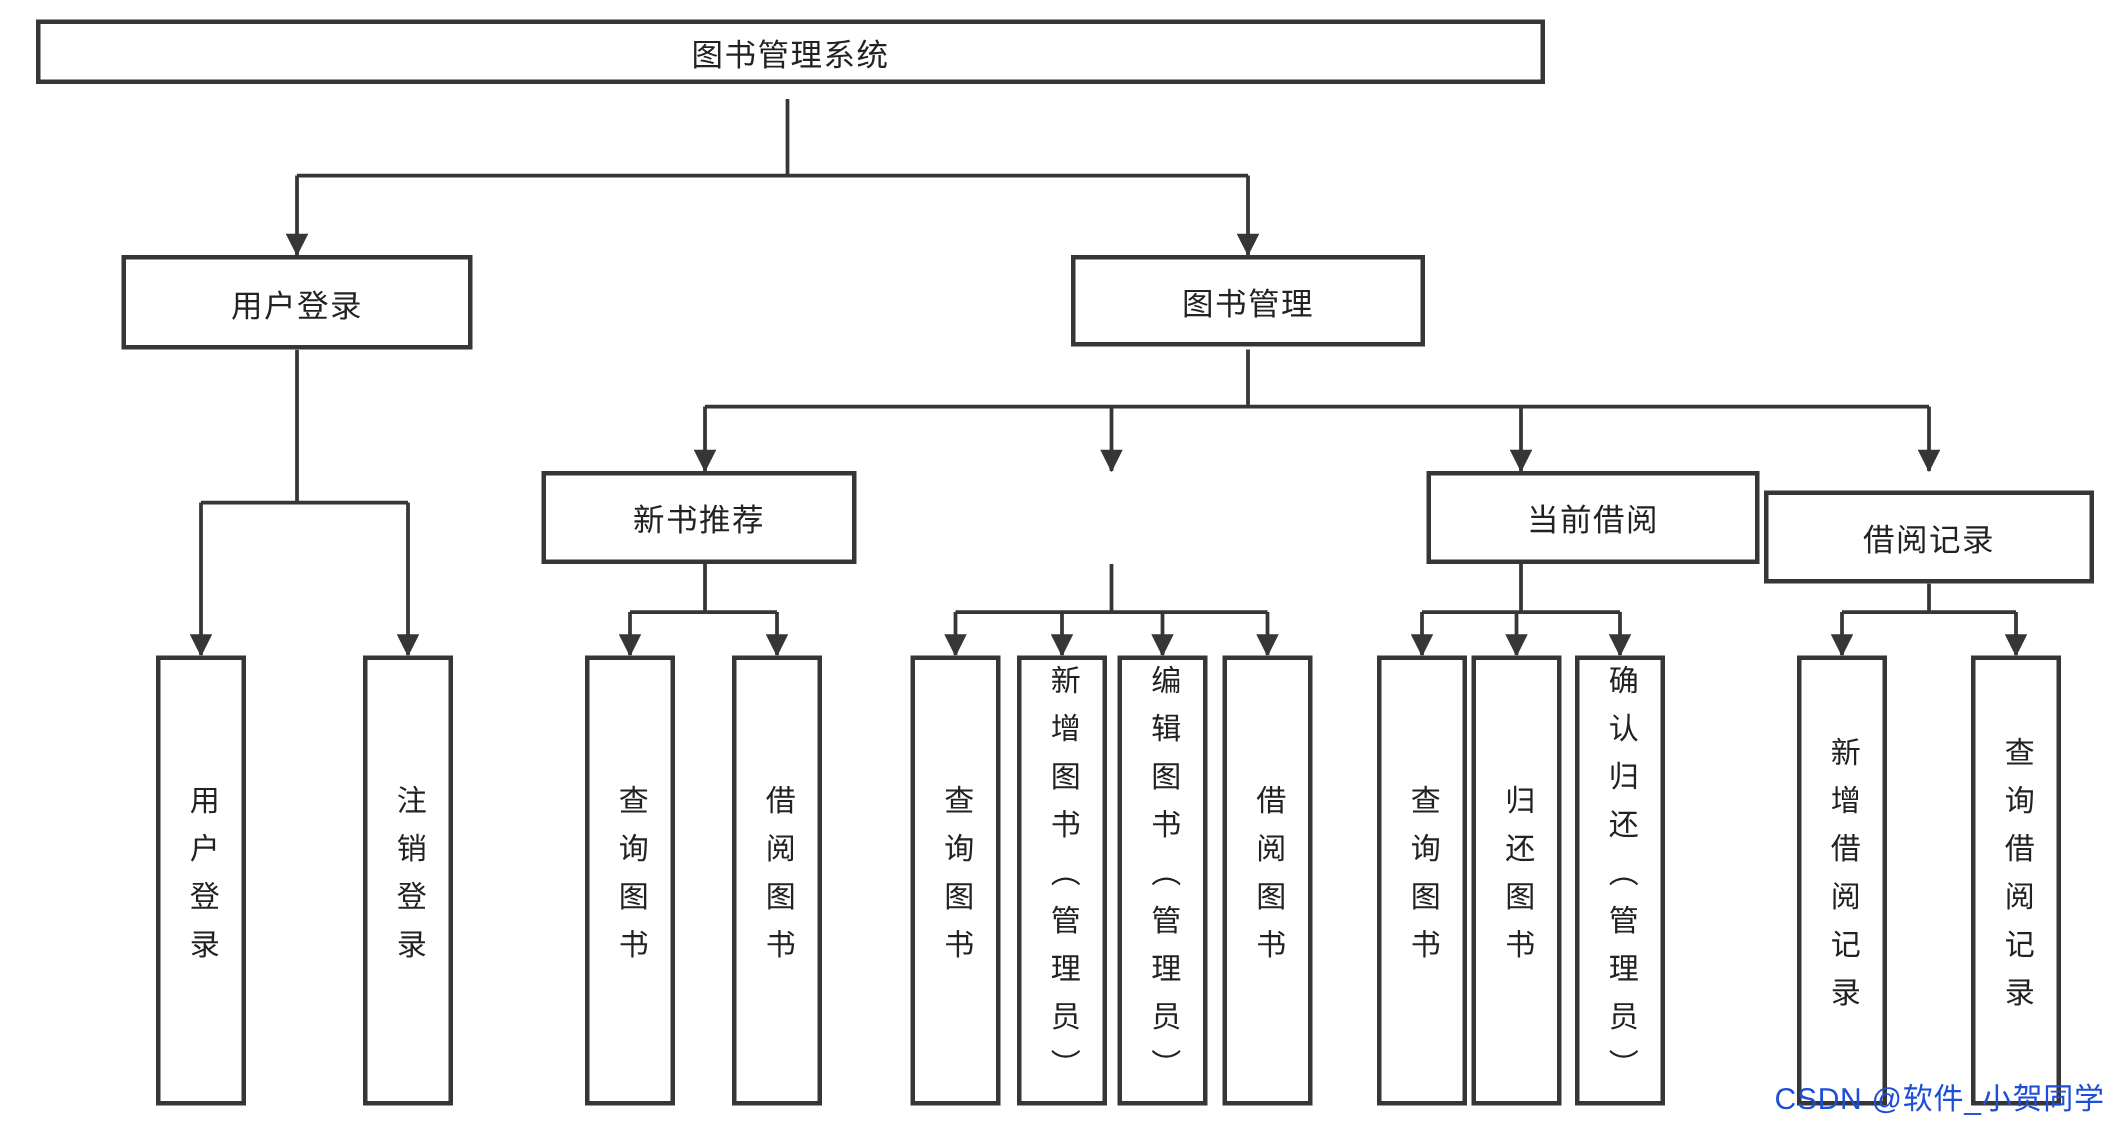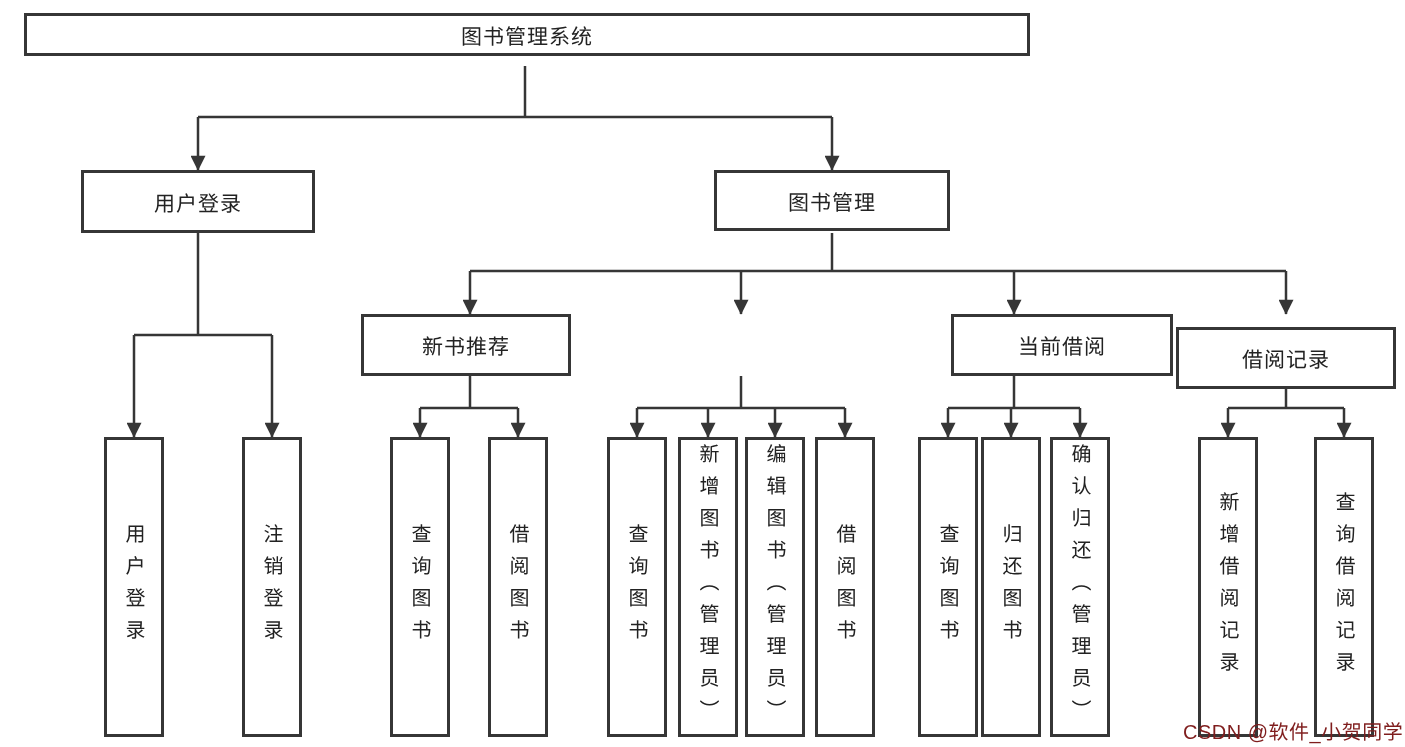--- a/index.html
+++ b/index.html
@@ -16,21 +16,21 @@
   }
   .h-node { font-size:21px; letter-spacing:1px; }
   .root  { font-size:21px; }
   .leaf  { width:60px; top:437px; height:300px; }
   .vlabel {
     writing-mode:vertical-rl; text-orientation:upright;
     font-size:20px; line-height:1; letter-spacing:12px; color:#222222;
   }
   .watermark {
     position:absolute; left:1183px; top:716px; z-index:5;
-    font-size:20px; color:#7f1d1d; letter-spacing:0.5px; white-space:nowrap;
+    font-size:20px; color:#1d4ed8; letter-spacing:0.5px; white-space:nowrap;
   }
 </style>
 </head>
 <body>
 
 <div class="canvas">
 
   <svg class="lines" viewBox="0 0 1405 747" xmlns="http://www.w3.org/2000/svg">
     <defs>
       <marker id="arrow" viewBox="0 0 10 10" refX="9.5" refY="5" markerWidth="6.5" markerHeight="6" orient="auto-start-reverse">

